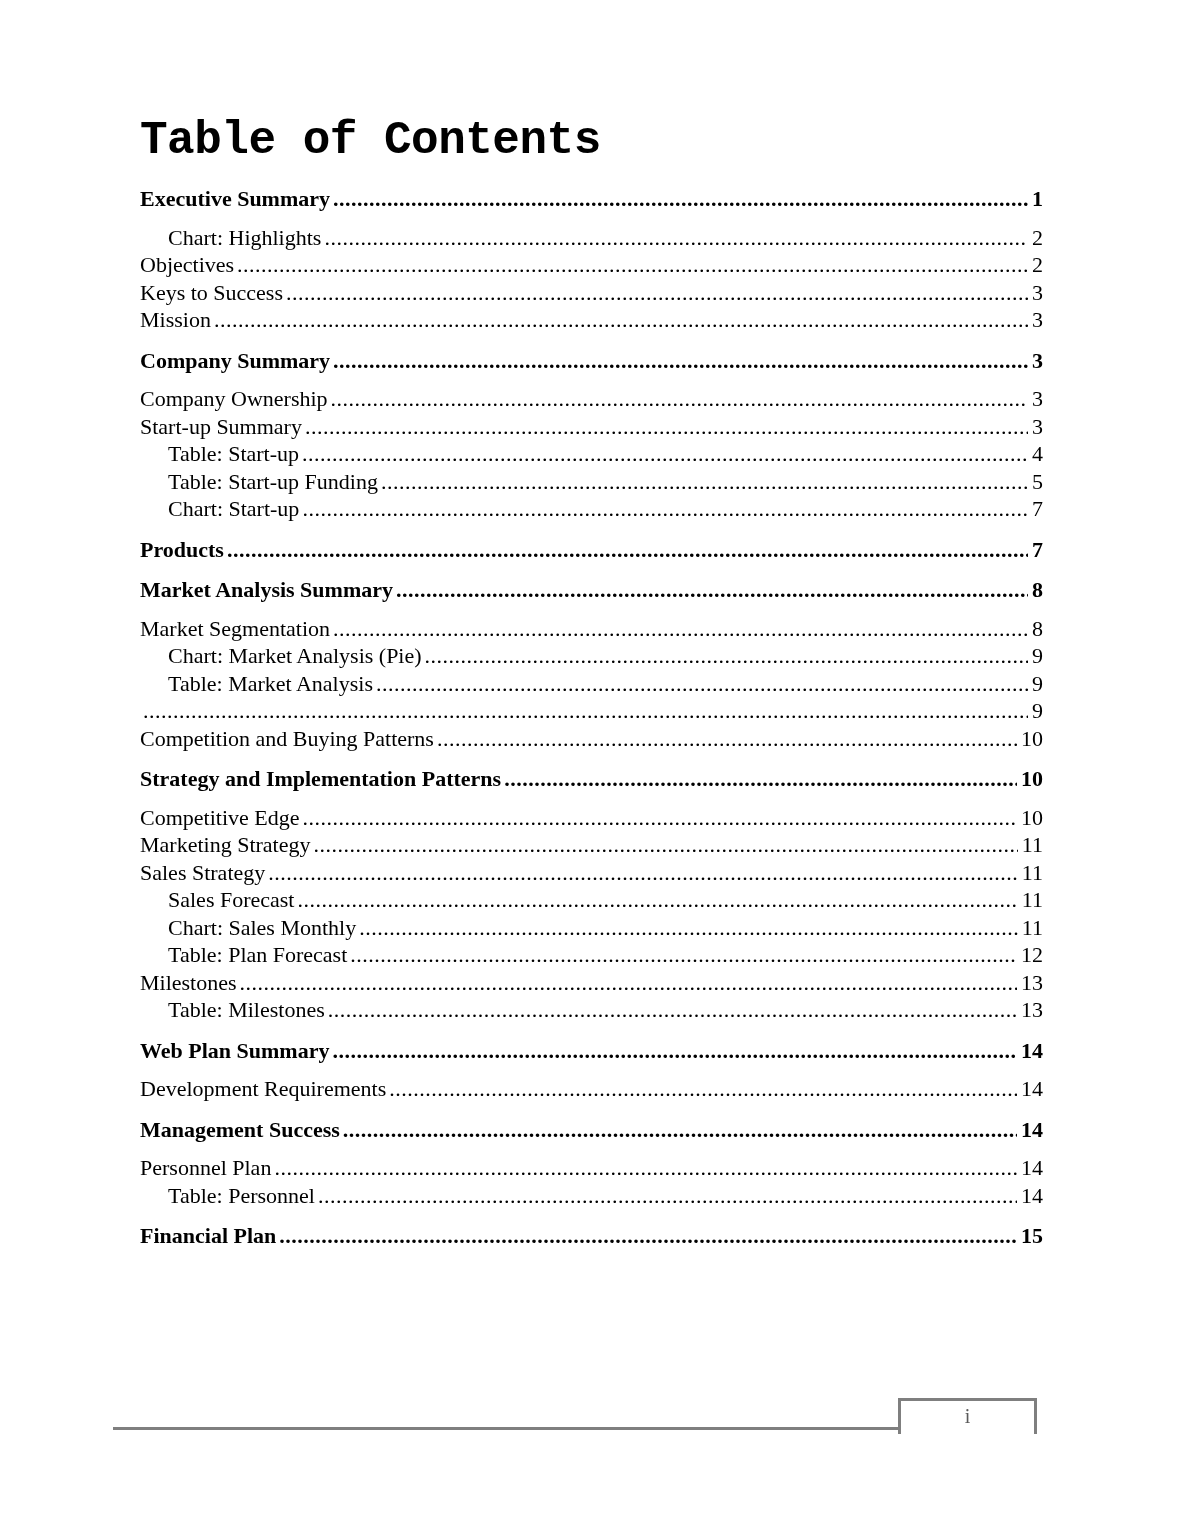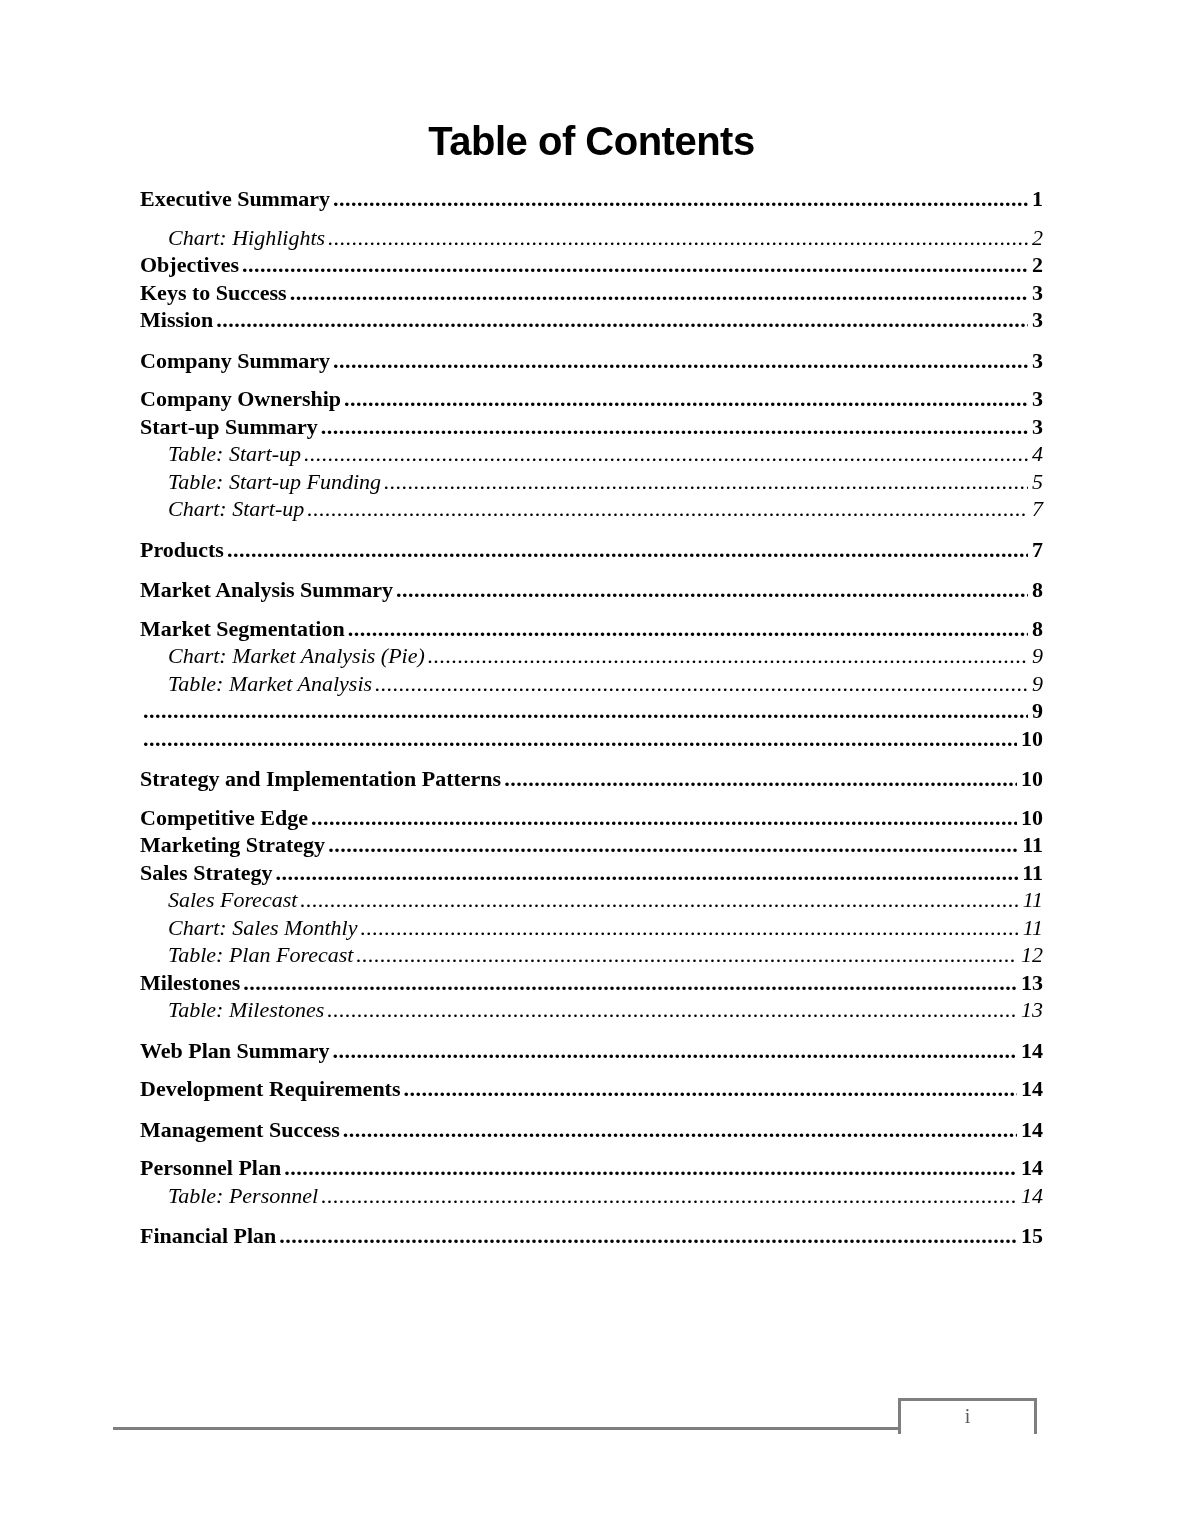--- a/index.html
+++ b/index.html
@@ -15,44 +15,42 @@
     font-family: "Liberation Serif", serif;
     color: #000000;
   }
   .page {
     position: absolute;
     inset: 0;
     background: #ffffff;
   }
   .doc-title {
     margin: 119px 144px 22px 140px;
-    font-family: Liberation Sans, sans-serif;
+    font-family: Liberation Mono, monospace;
     font-weight: 700;
-    font-size: 40px;
+    font-size: 46px;
     line-height: 44px;
     letter-spacing: -0.5px;
     color: #000000;
-    text-align: center;
   }
   .toc {
     margin: 0 144px 0 140px;
     font-size: 22px;
   }
   .toc-row {
     display: flex;
     align-items: flex-end;
     line-height: 27.5px;
   }
   .toc-row.l1 {
     font-weight: bold;
     margin: 13px 0 11px 0;
   }
-  .toc-row.l2 { font-weight: bold; }
+  .toc-row.l2 { font-weight: normal; }
   .toc-row.l3 {
-    font-style: italic;
     padding-left: 28px;
   }
   .toc-label {
     flex: 0 0 auto;
     white-space: nowrap;
   }
   .toc-dots {
     flex: 1 1 auto;
     min-width: 0;
     overflow: hidden;
@@ -189,20 +187,21 @@
       <div class="toc-row l3">
         <span class="toc-label">Table: Market Analysis</span>
         <span class="toc-dots">............................................................................................................................................................................................................................................................................................................</span>
         <span class="toc-page">9</span>
       </div>
       <div class="toc-row l2">
         <span class="toc-dots">............................................................................................................................................................................................................................................................................................................</span>
         <span class="toc-page">9</span>
       </div>
       <div class="toc-row l2">
+        <span class="toc-label">Competition and Buying Patterns</span>
         <span class="toc-dots">............................................................................................................................................................................................................................................................................................................</span>
         <span class="toc-page">10</span>
       </div>
       <div class="toc-row l1">
         <span class="toc-label">Strategy and Implementation Patterns</span>
         <span class="toc-dots">............................................................................................................................................................................................................................................................................................................</span>
         <span class="toc-page">10</span>
       </div>
       <div class="toc-row l2">
         <span class="toc-label">Competitive Edge</span>

